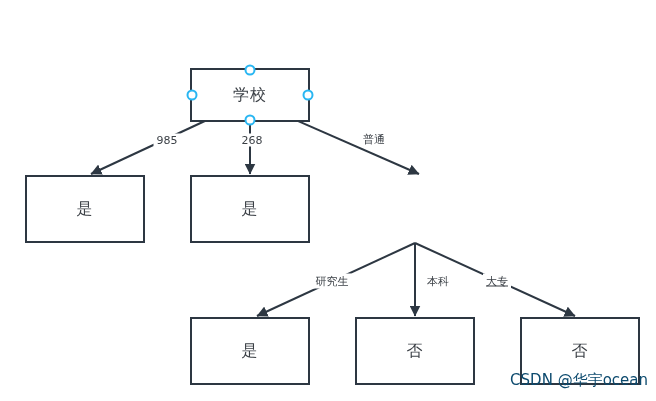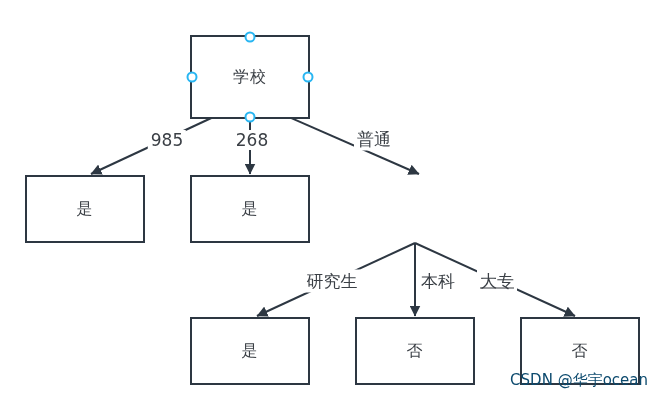--- a/index.html
+++ b/index.html
@@ -14,40 +14,40 @@
   .node{
     position:absolute;
     width:120px;height:68px;
     border:2px solid #2d3742;
     background:#ffffff;
     box-sizing:border-box;
     display:flex;align-items:center;justify-content:center;
     font-size:16px;color:#3a3f45;
     letter-spacing:1px;
   }
-  .node.root{height:84px;}
+  .node.root{height:54px;margin-top:33px;}
   .handle{
     position:absolute;
     width:11px;height:11px;
     border-radius:50%;
     background:#ffffff;
     border:2px solid #29b6f2;
     box-sizing:border-box;
     z-index:3;
   }
   .handle.h-top{left:50%;top:0;transform:translate(-50%,-50%);}
   .handle.h-bottom{left:50%;top:100%;transform:translate(-50%,-50%);}
   .handle.h-left{left:0;top:50%;transform:translate(-50%,-50%);}
   .handle.h-right{left:100%;top:50%;transform:translate(-50%,-50%);}
   .edge-label{
     position:absolute;
     transform:translate(-50%,-50%);
     background:#ffffff;
     padding:0 3px;
-    font-size:17px;color:#3a3f45;
+    font-size:11px;color:#3a3f45;
     white-space:nowrap;
     z-index:2;
   }
   .watermark{
     position:absolute;
     right:8px;top:371px;
     font-size:15px;
     color:#0c4a6e;
     z-index:4;
     white-space:nowrap;

